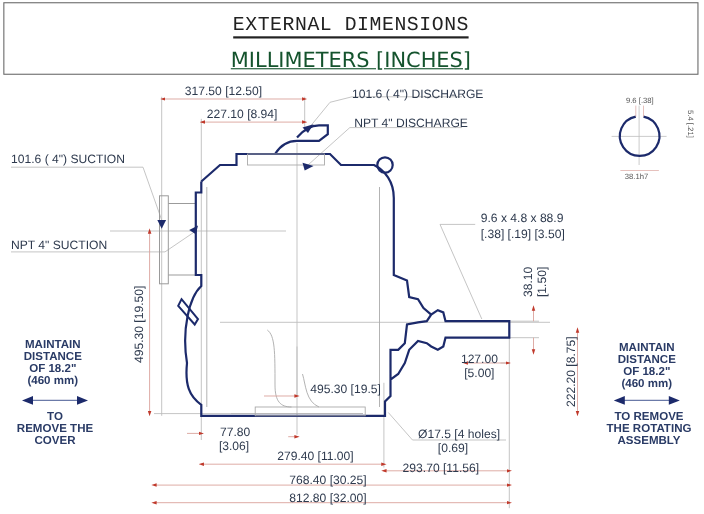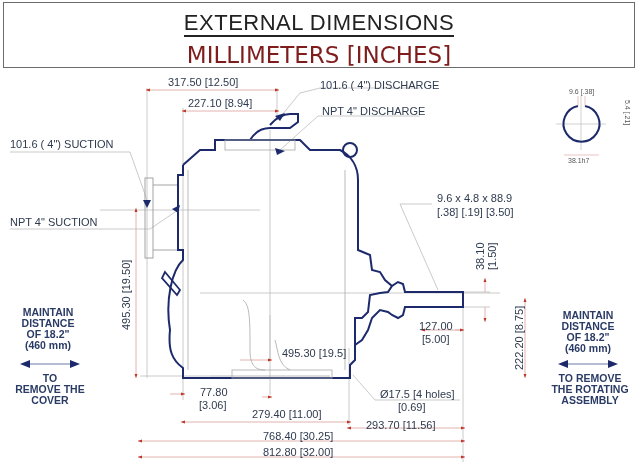--- a/index.html
+++ b/index.html
@@ -3,27 +3,27 @@
 <meta charset="utf-8">
 <style>
   html, body { margin: 0; padding: 0; background: #ffffff; }
   body { width: 640px; height: 467px; position: relative; overflow: hidden; font-family: "Liberation Sans", sans-serif; }
   .title-box {
     position: absolute; left: 3px; top: 2px; width: 632px; height: 66px;
     border: 1px solid #6b6b6b; box-sizing: border-box; background: #fff;
   }
   .title-main {
     position: absolute; left: 0; right: 0; top: 4px; text-align: center;
-    font-family: Liberation Sans, sans-serif; font-weight: 300; font-size: 22px; letter-spacing: 0.5px;
+    font-family: Liberation Mono, monospace; font-weight: 300; font-size: 18px; letter-spacing: 0.5px;
     color: #222; line-height: 32px;
   }
   .title-main span { border-bottom: 2px solid #222; padding-bottom: 0px; }
   .title-sub {
     position: absolute; left: 0; right: 0; top: 42px; text-align: center;
-    font-family: "DejaVu Sans", sans-serif; font-size: 23px; color: #7f1d1d; line-height: 20px;
+    font-family: "DejaVu Sans", sans-serif; font-size: 19px; color: #14532d; line-height: 20px; text-decoration: underline;
   }
   svg.drawing { position: absolute; left: 0; top: 0; }
   .lbl { font-family: "Liberation Sans", sans-serif; font-size: 11px; fill: #2e3a4e; }
   .lbl-dark { font-family: "Liberation Sans", sans-serif; font-size: 10.5px; fill: #2a3b66; font-weight: bold; }
   .lbl-small { font-family: "Liberation Sans", sans-serif; font-size: 7px; fill: #555; }
 </style>
 </head>
 <body>
 
 <div class="title-box">

